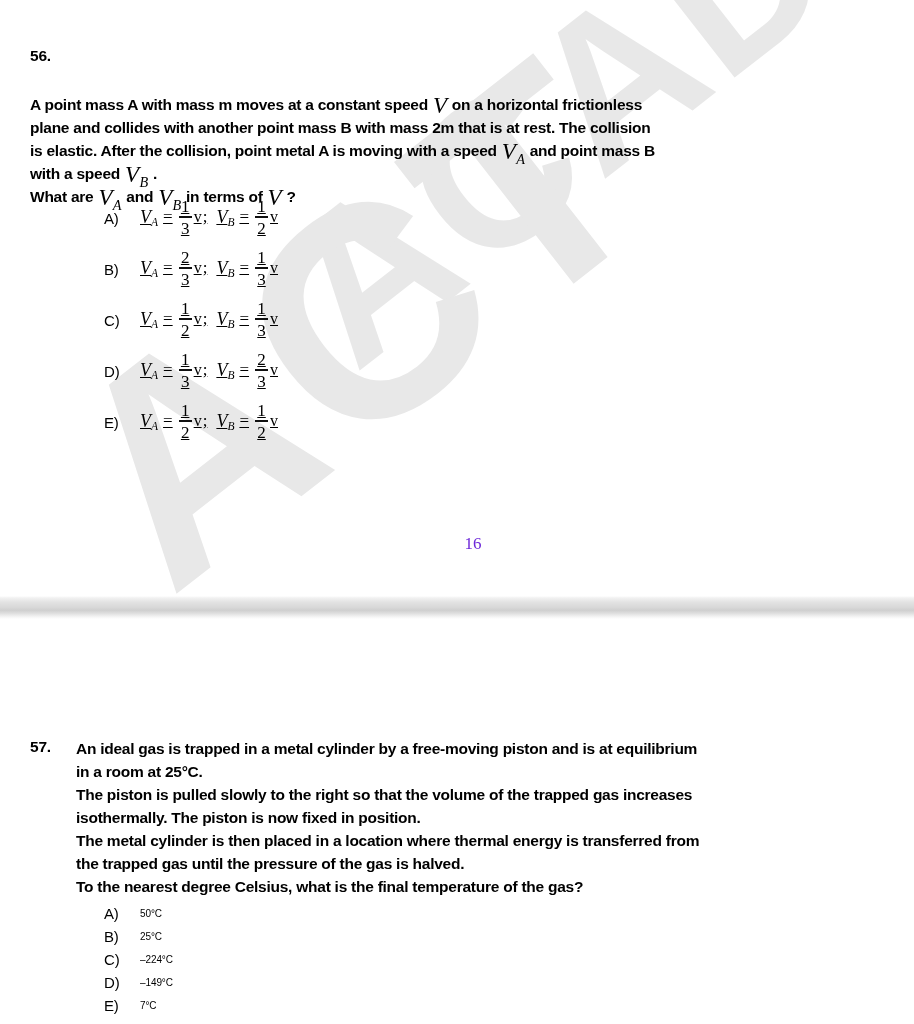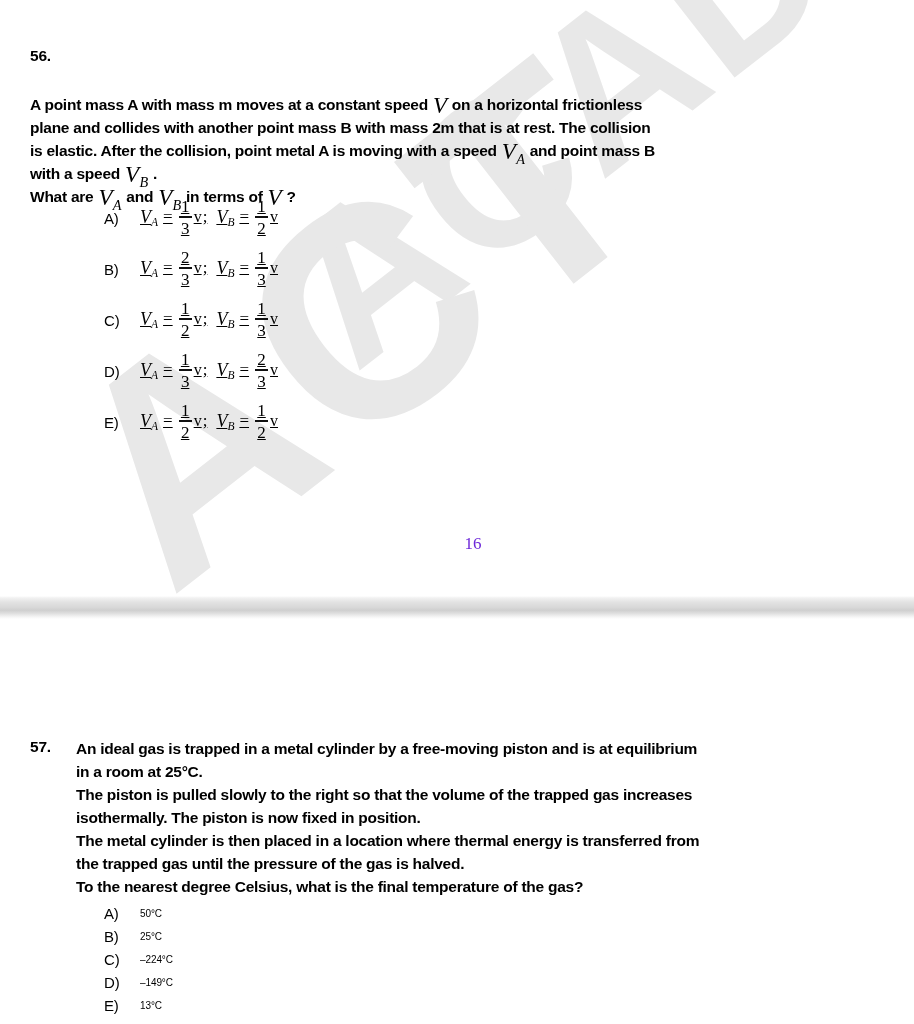--- a/index.html
+++ b/index.html
@@ -382,17 +382,17 @@
     <div class="option-row">
       <div class="opt-letter">C)</div>
       <div class="opt-text">–224°C</div>
     </div>
     <div class="option-row">
       <div class="opt-letter">D)</div>
       <div class="opt-text">–149°C</div>
     </div>
     <div class="option-row">
       <div class="opt-letter">E)</div>
-      <div class="opt-text">13°C</div>
+      <div class="opt-text">7°C</div>
     </div>
   </div>
 
 </div>
 
 </body></html>

